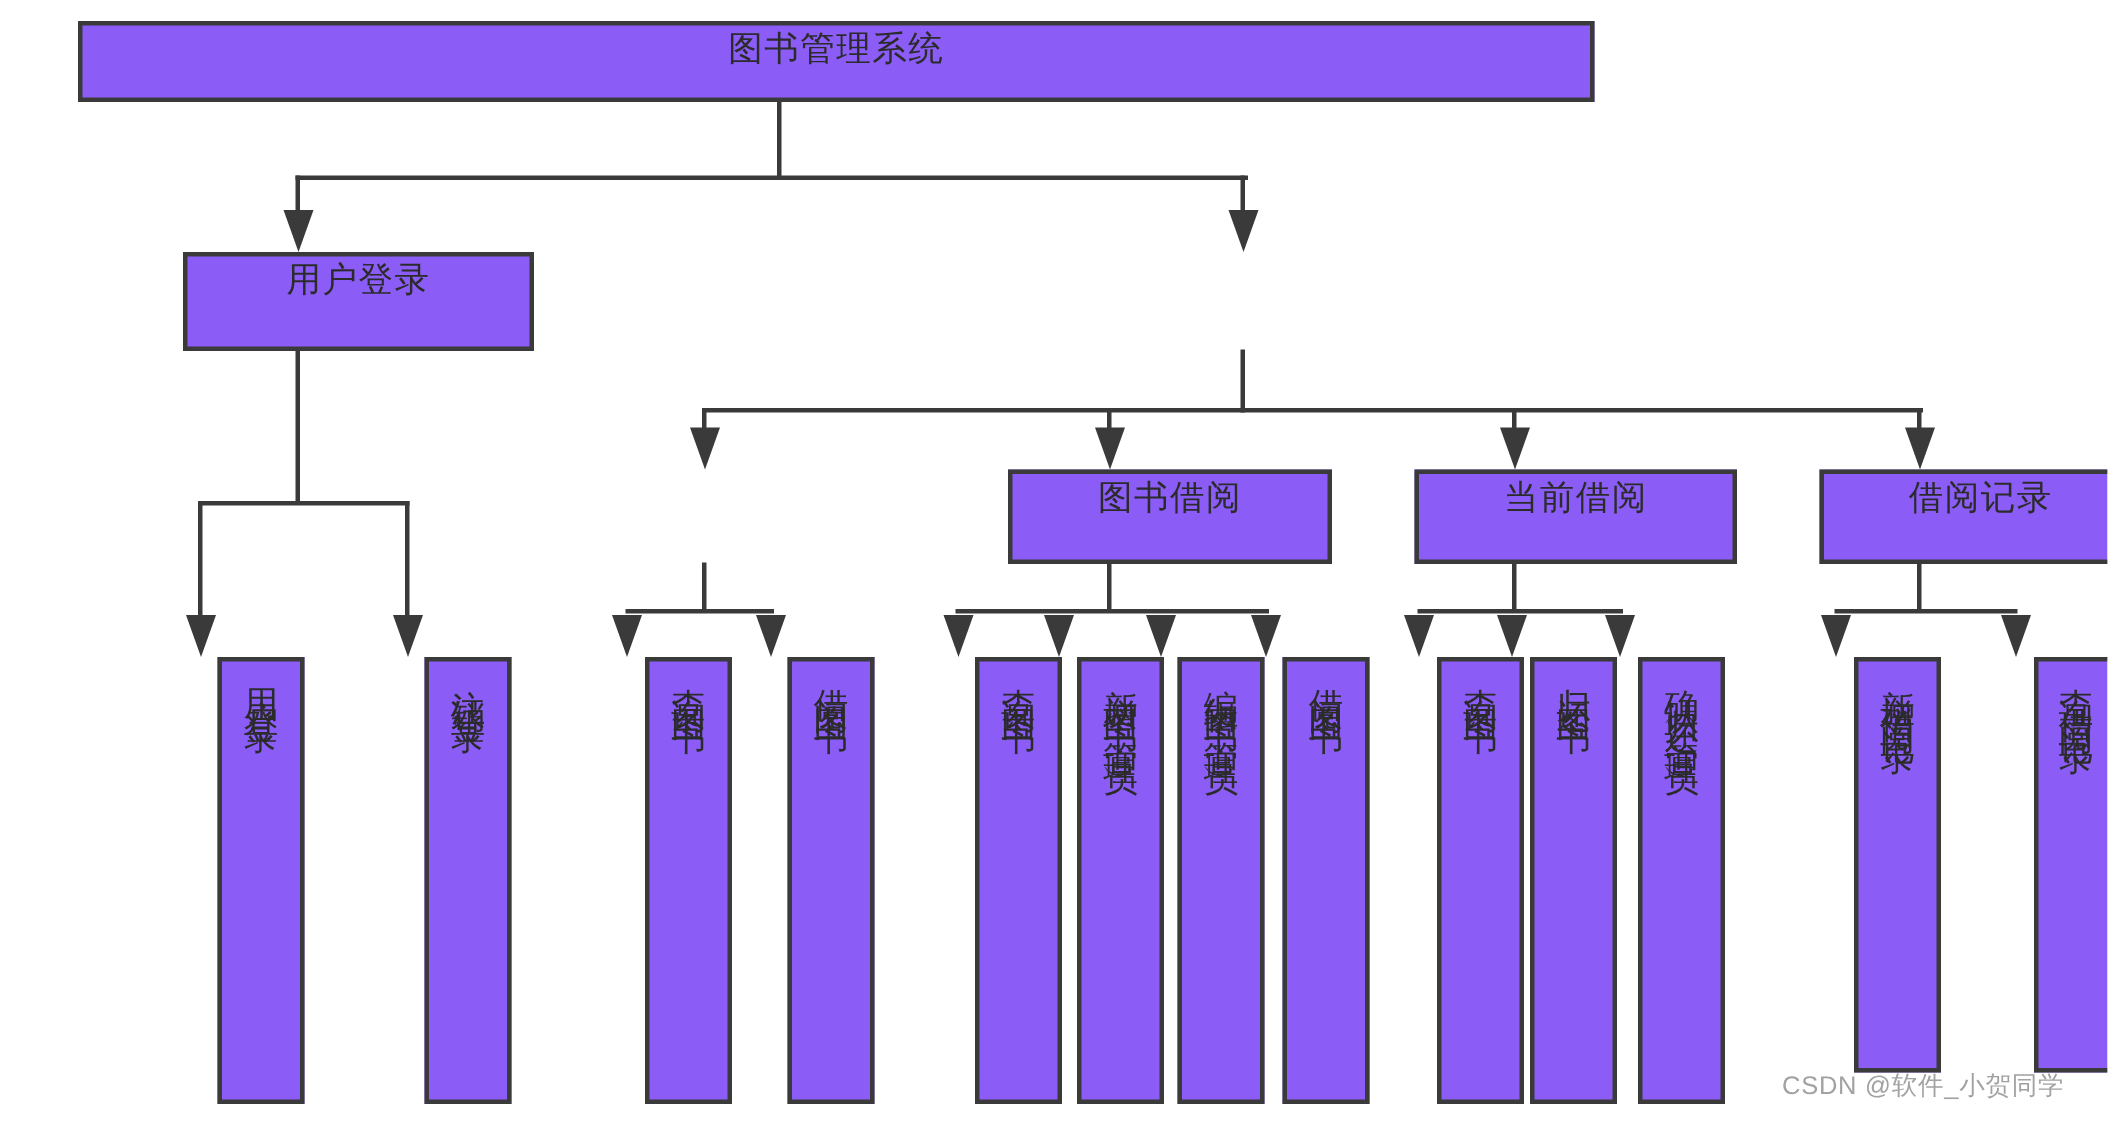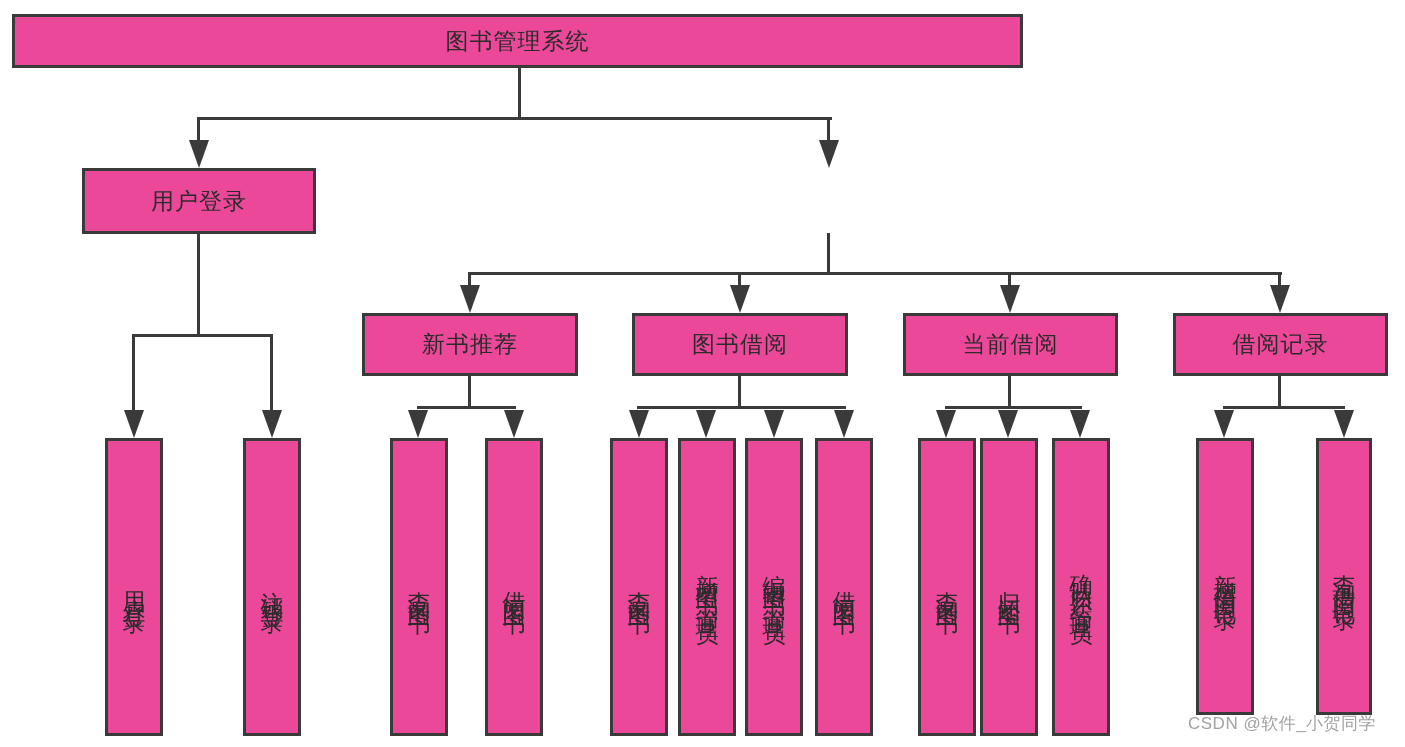--- a/index.html
+++ b/index.html
@@ -1,23 +1,23 @@
 <!DOCTYPE html>
 <html lang="zh"><head>
 <meta charset="utf-8">
 <style>
   html,body{margin:0;padding:0;background:#ffffff;}
   #stage{
     position:relative;width:1405px;height:747px;background:#ffffff;overflow:hidden;
     font-family:"Liberation Sans","DejaVu Sans",sans-serif;color:#2b2b2b;
   }
   .box{
-    position:absolute;box-sizing:border-box;background:#ec4899;
-    border:3px solid #3a3a3a;display:flex;align-items:center;justify-content:center;
-    font-size:23px;letter-spacing:1px;white-space:nowrap;
+    position:absolute;box-sizing:border-box;background:#8b5cf6;
+    border:3px solid #3a3a3a;display:flex;align-items:flex-start;justify-content:center;
+    font-size:23px;letter-spacing:1px;white-space:nowrap;margin-left:40px;
   }
   .leaf{
     letter-spacing:0;
   }
   .leaf .vtext{
     writing-mode:vertical-rl;text-orientation:mixed;
     font-size:23px;line-height:1;letter-spacing:7px;
   }
   .hline,.vline{position:absolute;background:#3a3a3a;}
   .hline{height:3px;}
@@ -63,23 +63,20 @@
   <div class="hline" style="left:468px;top:272px;width:814px;"></div>
   <div class="vline" style="left:468px;top:272px;height:14px;"></div>
   <div class="arrow" style="left:460px;top:285px;"></div>
   <div class="vline" style="left:738px;top:272px;height:14px;"></div>
   <div class="arrow" style="left:730px;top:285px;"></div>
   <div class="vline" style="left:1008px;top:272px;height:14px;"></div>
   <div class="arrow" style="left:1000px;top:285px;"></div>
   <div class="vline" style="left:1278px;top:272px;height:14px;"></div>
   <div class="arrow" style="left:1270px;top:285px;"></div>
 
-  <div class="box" style="left:362px;top:313px;width:216px;height:63px;">
-    <span>新书推荐</span>
-  </div>
   <div class="box" style="left:903px;top:313px;width:215px;height:63px;">
     <span>当前借阅</span>
   </div>
   <div class="box" style="left:632px;top:313px;width:216px;height:63px;">
     <span>图书借阅</span>
   </div>
   <div class="box" style="left:1173px;top:313px;width:215px;height:63px;">
     <span>借阅记录</span>
   </div>
 

